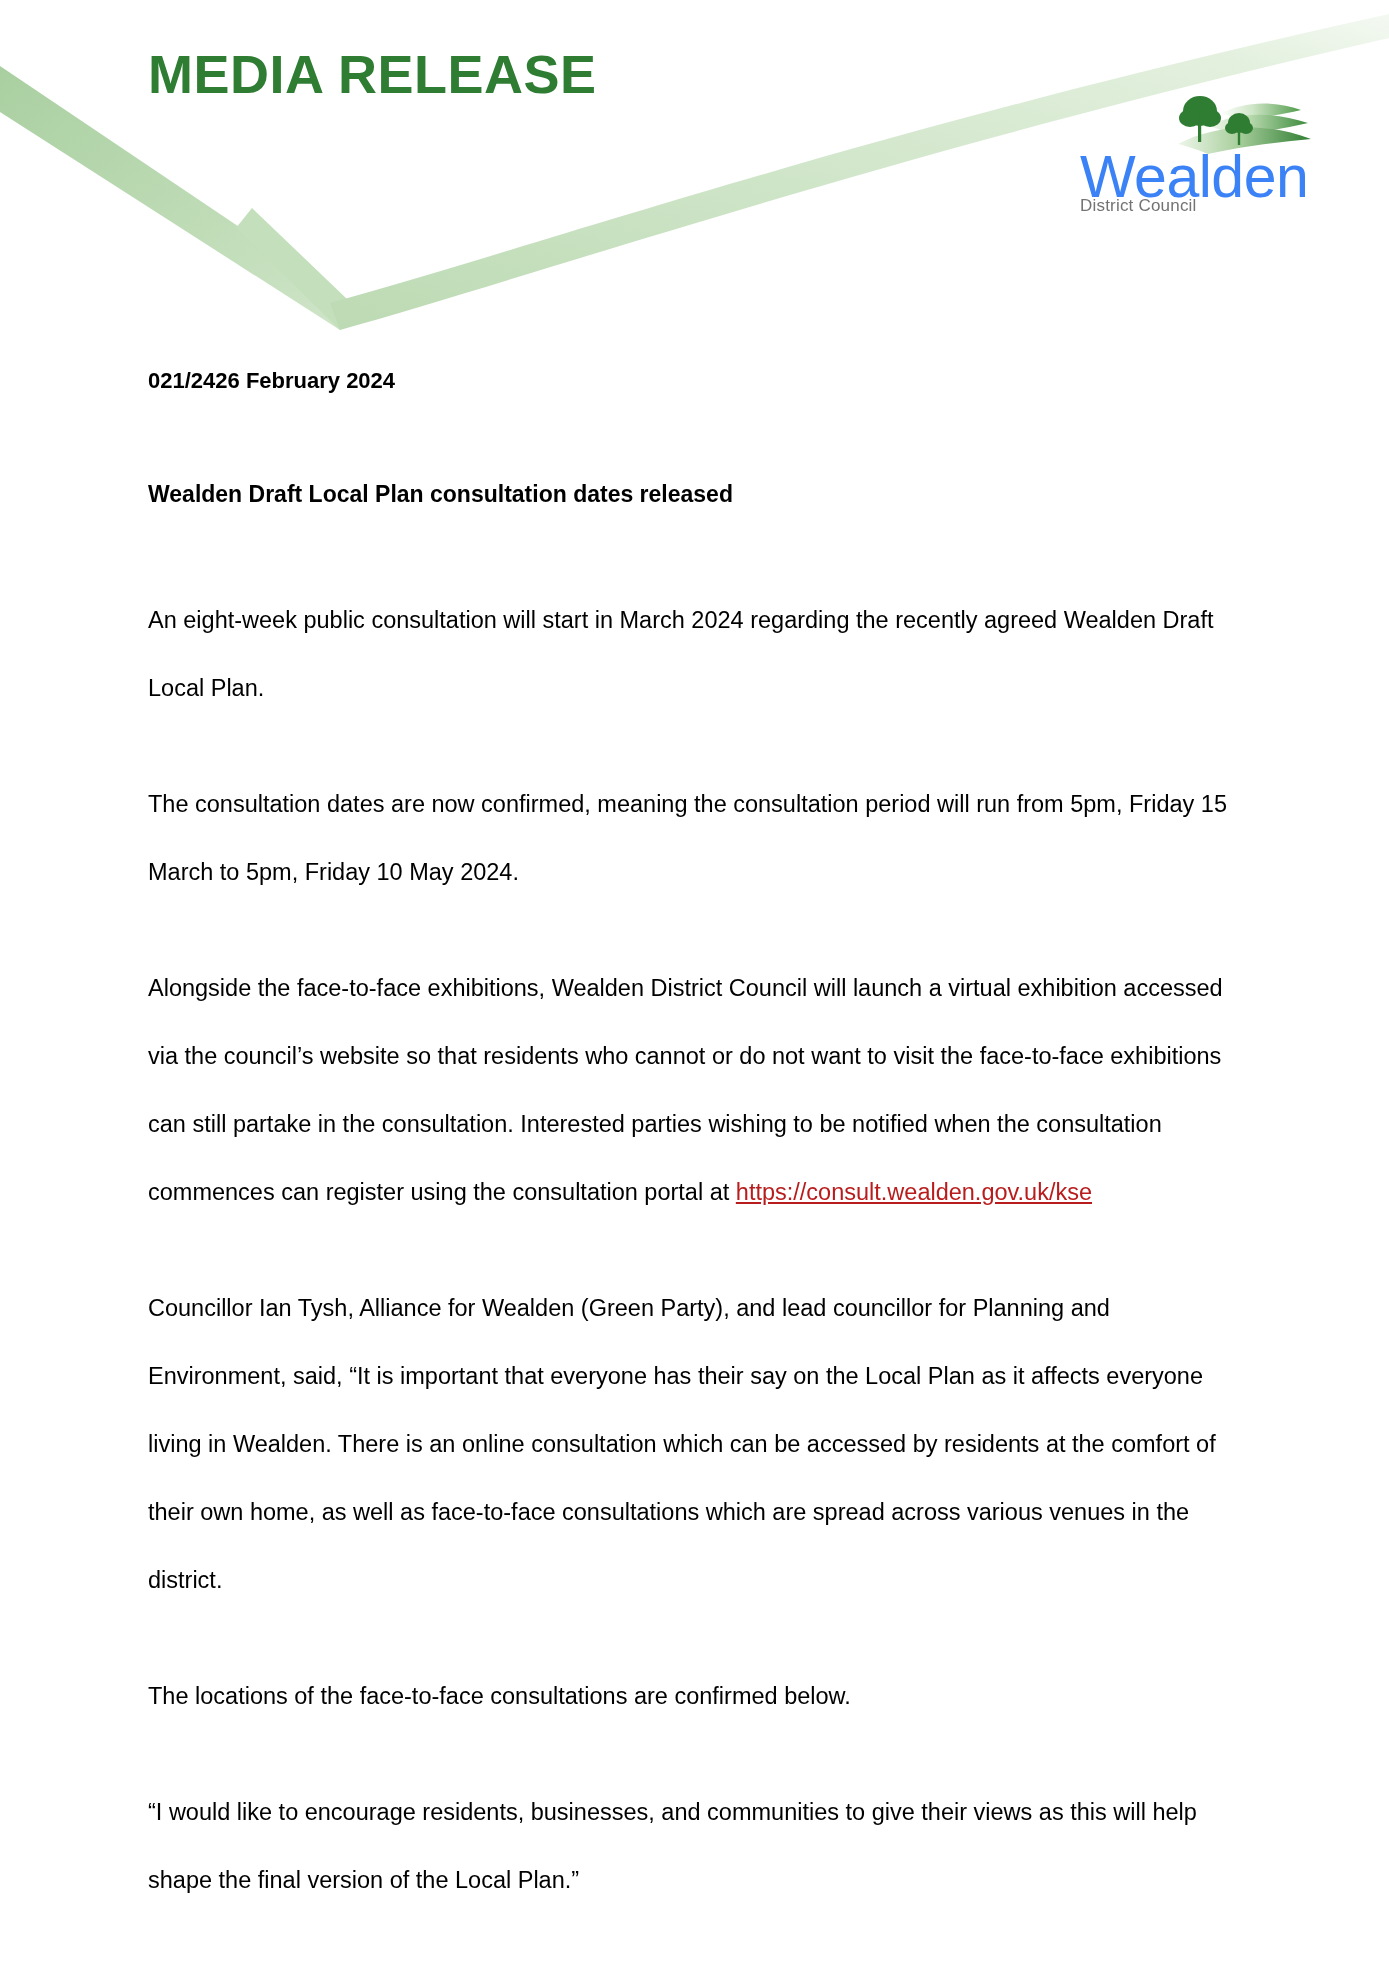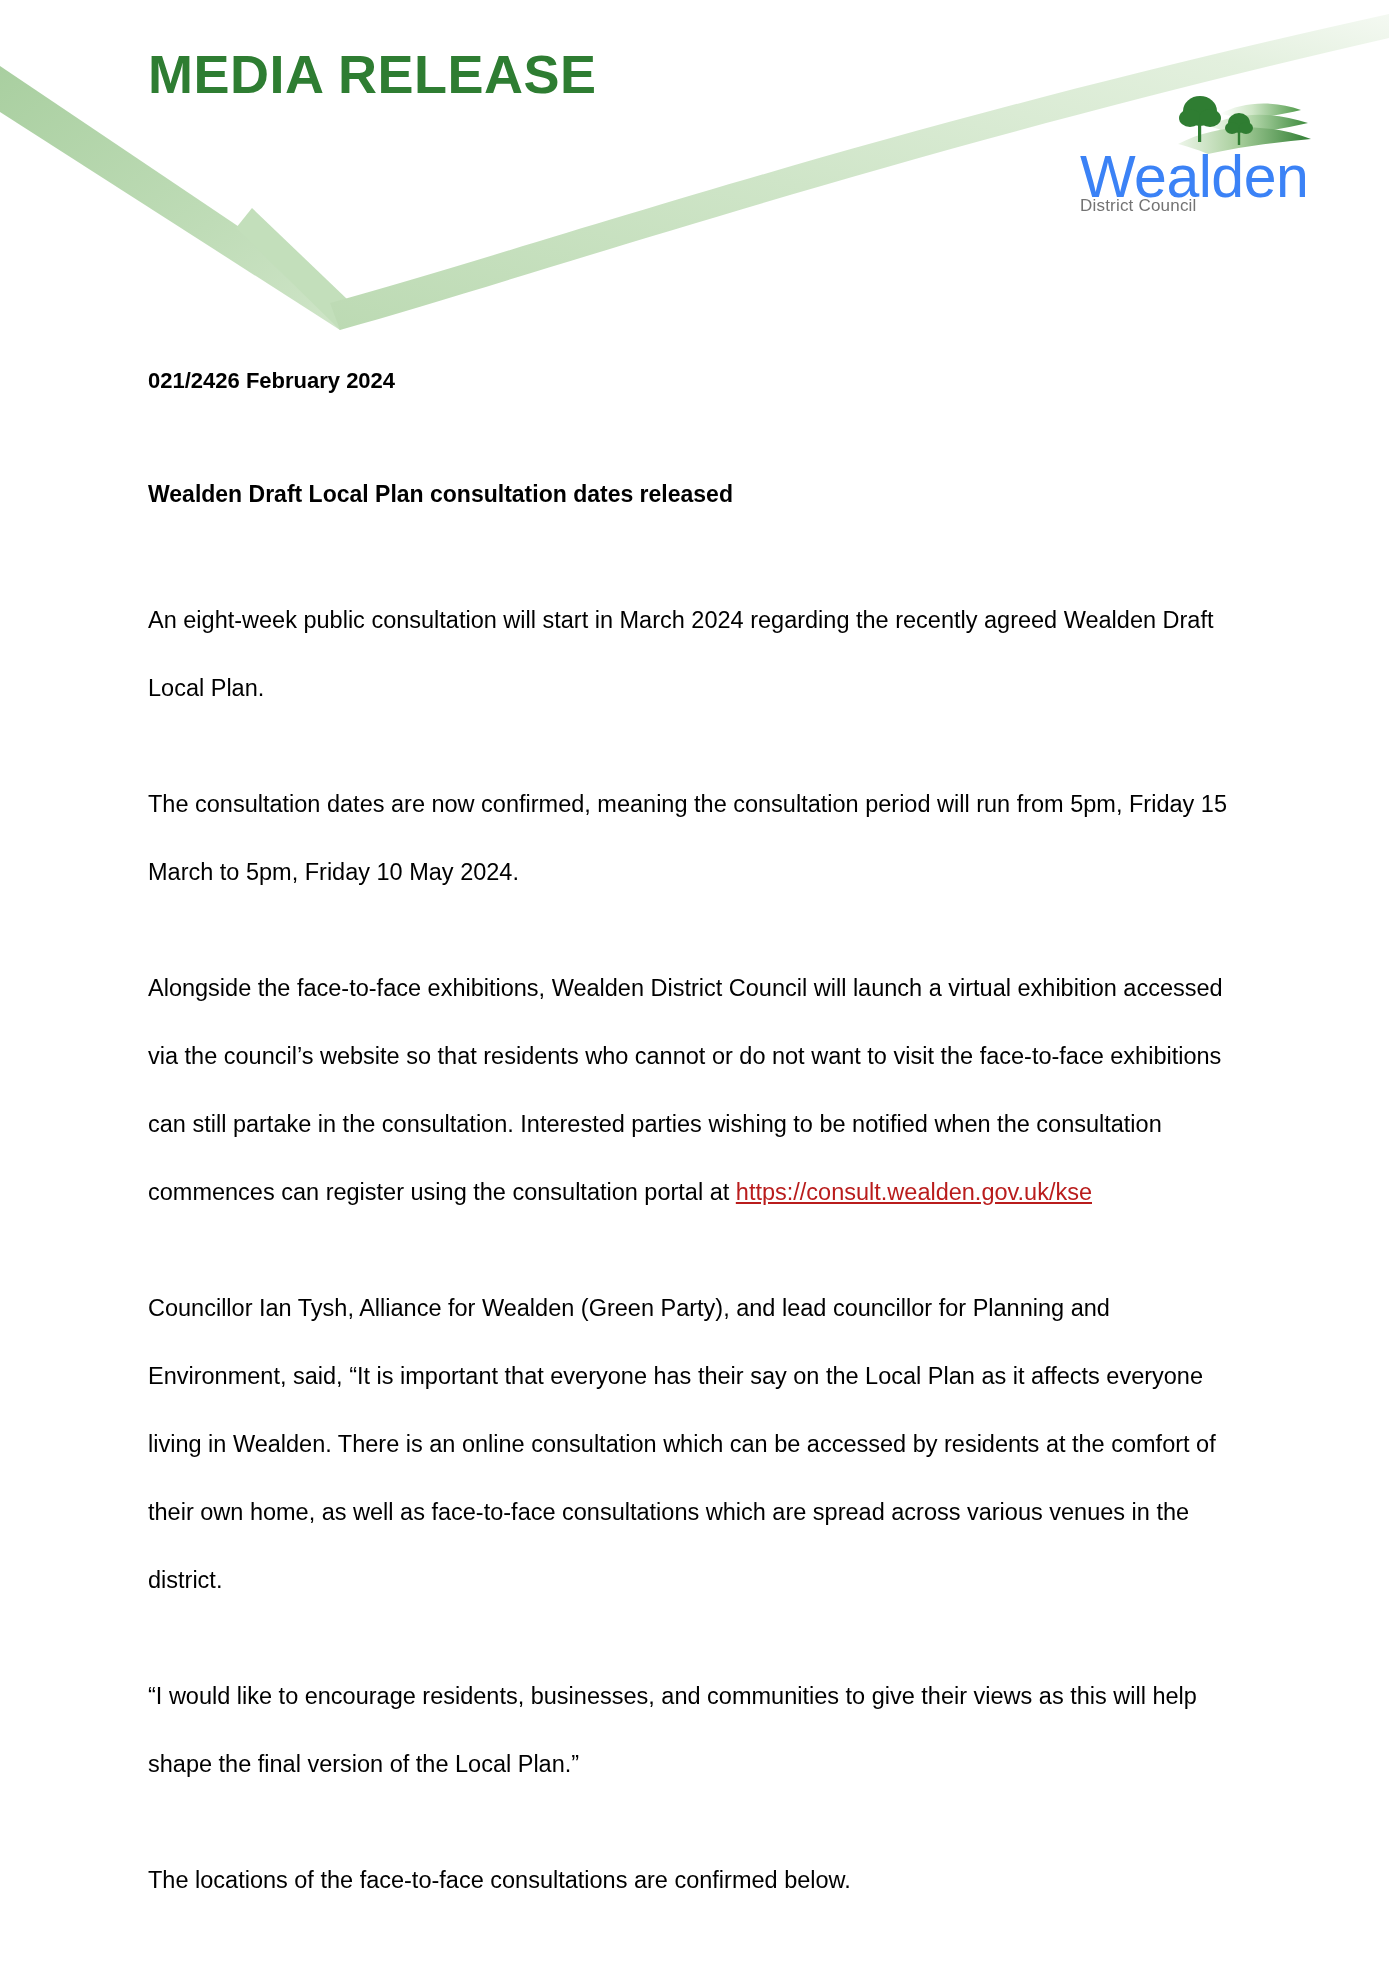--- a/index.html
+++ b/index.html
@@ -203,17 +203,17 @@
     <div class="meta-date">26 February 2024</div>
   </div>
 
   <h1 class="headline">Wealden Draft Local Plan consultation dates released</h1>
 
   <div class="body-block">
     <p class="para">An eight-week public consultation will start in March 2024 regarding the recently agreed Wealden Draft Local Plan.</p>
     <p class="para">The consultation dates are now confirmed, meaning the consultation period will run from 5pm, Friday 15 March to 5pm, Friday 10 May 2024.</p>
     <p class="para"><span>Alongside the face-to-face exhibitions, Wealden District Council will launch a virtual exhibition accessed via the council’s website so that residents who cannot or do not want to visit the face-to-face exhibitions can still partake in the consultation. Interested parties wishing to be notified when the consultation commences can register using the consultation portal at </span><a class="portal-link" href="#">https://consult.wealden.gov.uk/kse</a></p>
     <p class="para">Councillor Ian Tysh, Alliance for Wealden (Green Party), and lead councillor for Planning and Environment, said, “It is important that everyone has their say on the Local Plan as it affects everyone living in Wealden. There is an online consultation which can be accessed by residents at the comfort of their own home, as well as face-to-face consultations which are spread across various venues in the district.</p>
+    <p class="para">The locations of the face-to-face consultations are confirmed below.</p>
     <p class="para">“I would like to encourage residents, businesses, and communities to give their views as this will help shape the final version of the Local Plan.”</p>
-    <p class="para">The locations of the face-to-face consultations are confirmed below.</p>
   </div>
 
 </div>
 
 </body></html>

